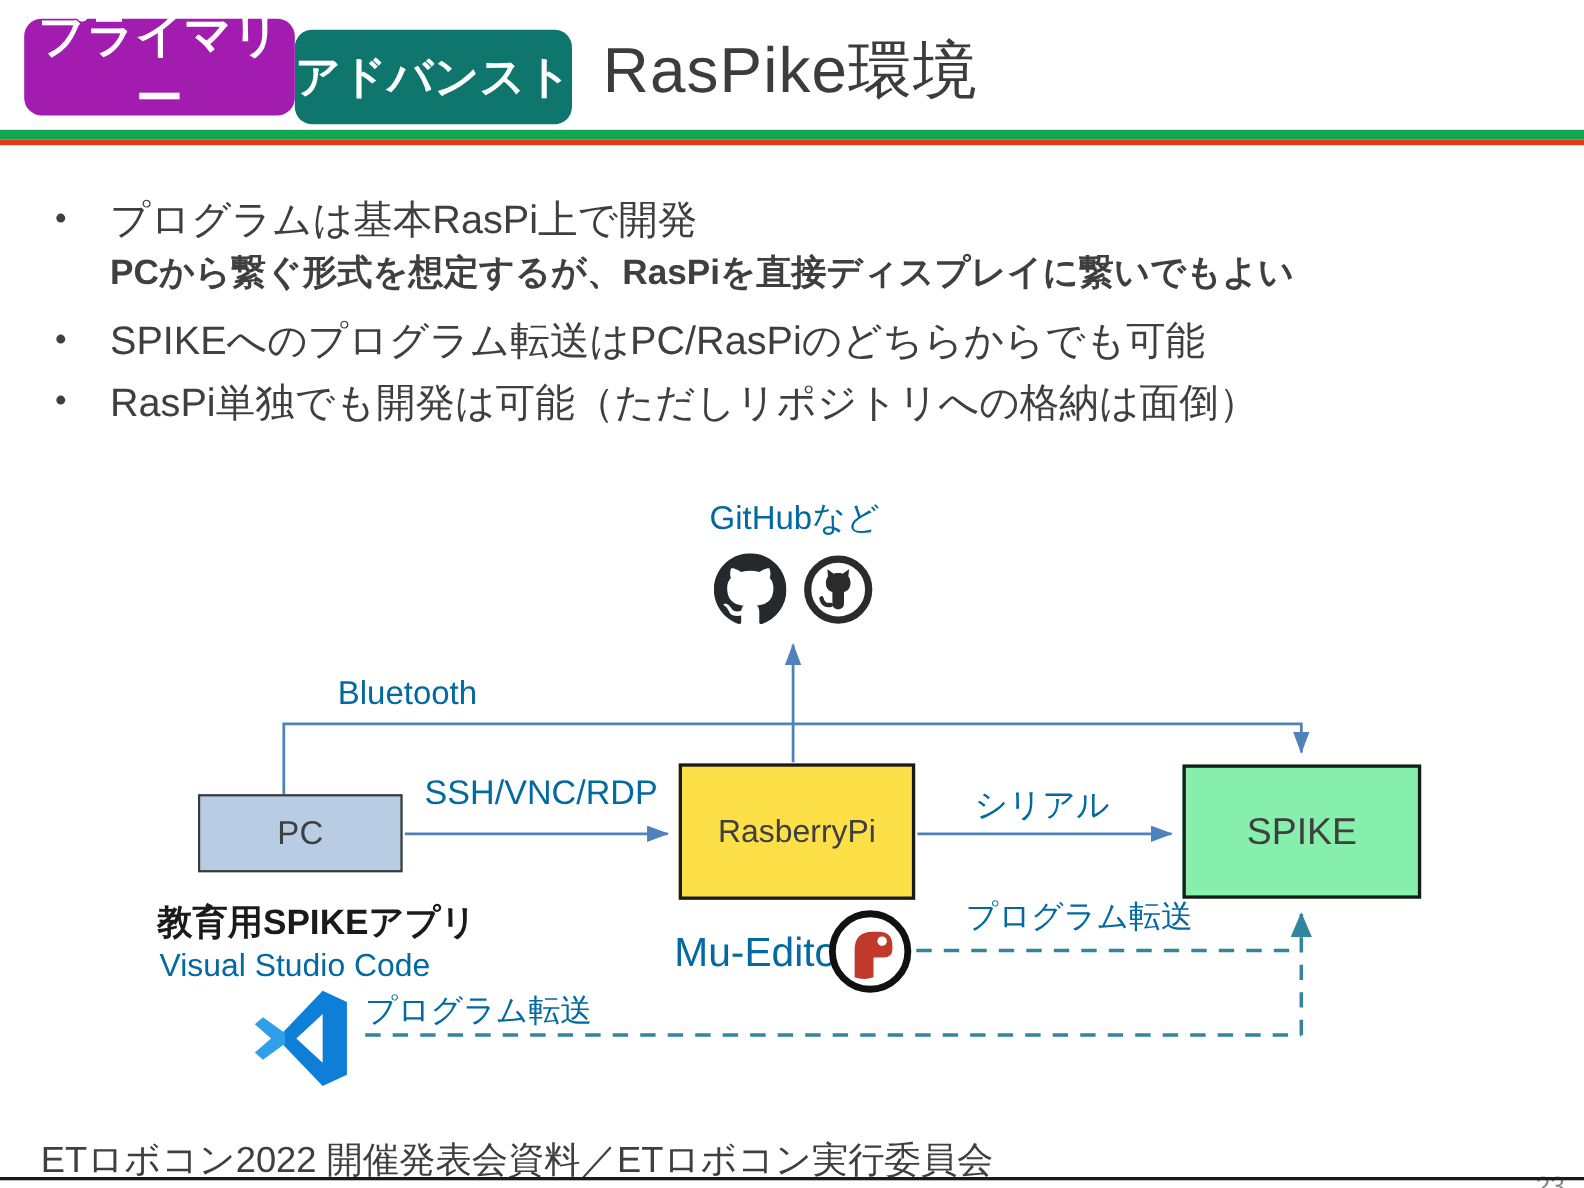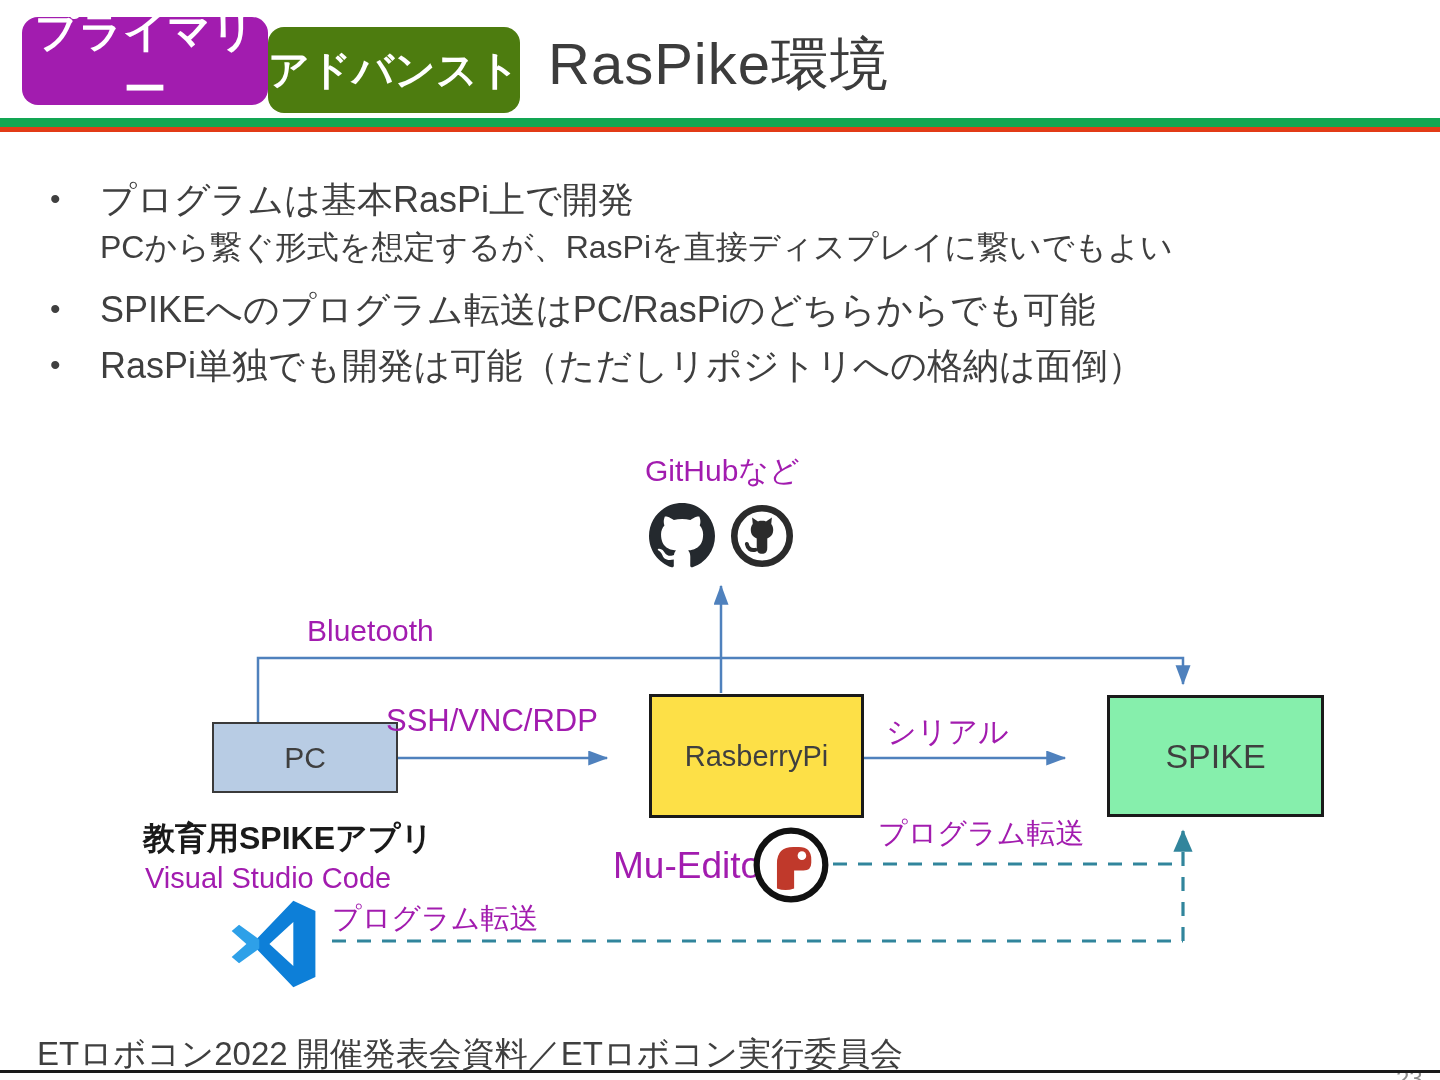--- a/index.html
+++ b/index.html
@@ -7,33 +7,33 @@
     width:1440px;height:1080px;position:relative;background:#ffffff;
     font-family:"Liberation Sans","DejaVu Sans",sans-serif;
     color:#3f3f3f;overflow:hidden;
   }
   .abs{position:absolute;}
   
   .badge{position:absolute;color:#fff;font-weight:bold;text-align:center;
          display:flex;align-items:center;justify-content:center;}
   .badge-primary{left:22px;top:17px;width:246px;height:88px;background:#a21caf;
                  border-radius:16px;font-size:43px;z-index:2;}
-  .badge-advanced{left:268px;top:27px;width:252px;height:86px;background:#4d7c0f;
+  .badge-advanced{left:268px;top:27px;width:252px;height:86px;background:#0f766e;
                   border-radius:16px;font-size:41px;z-index:1;}
   .page-title{left:548px;top:26px;font-size:58px;color:#3c3c3c;letter-spacing:1px;}
   .divider-green{left:0;top:118px;width:1440px;height:9px;background:#12a653;}
   .divider-red{left:0;top:127px;width:1440px;height:5px;background:#e23b17;}
   
   .bullet-dot{position:absolute;left:50px;font-size:30px;color:#3f3f3f;}
   .bullet-text{position:absolute;left:100px;font-size:36px;color:#3f3f3f;white-space:nowrap;}
-  .bullet-sub{position:absolute;left:100px;font-size:32px;color:#3f3f3f;white-space:nowrap;}
+  .bullet-sub{position:absolute;left:100px;font-size:32px;color:#3f3f3f;white-space:nowrap;font-weight:bold;}
   
-  .dlabel{position:absolute;font-size:30px;color:#a21caf;white-space:nowrap;z-index:3;}
+  .dlabel{position:absolute;font-size:30px;color:#0369a1;white-space:nowrap;z-index:3;}
   .node{position:absolute;display:flex;align-items:center;justify-content:center;
-        z-index:2;box-sizing:border-box;margin-left:32px;}
+        z-index:2;box-sizing:border-box;}
   .pc-box{left:180px;top:722px;width:186px;height:71px;background:#b8cce4;
           border:2px solid #3a3a3a;font-size:30px;}
   .raspi-box{left:617px;top:694px;width:215px;height:124px;background:#fde047;
              border:3px solid #1a1a1a;font-size:29px;}
   .spike-box{left:1075px;top:695px;width:217px;height:122px;background:#86efac;
              border:3px solid #1a1a1a;font-size:34px;}
   .connector-layer{position:absolute;left:0;top:0;width:1440px;height:1080px;
                    z-index:1;pointer-events:none;}
   .icon{position:absolute;z-index:3;}
   

